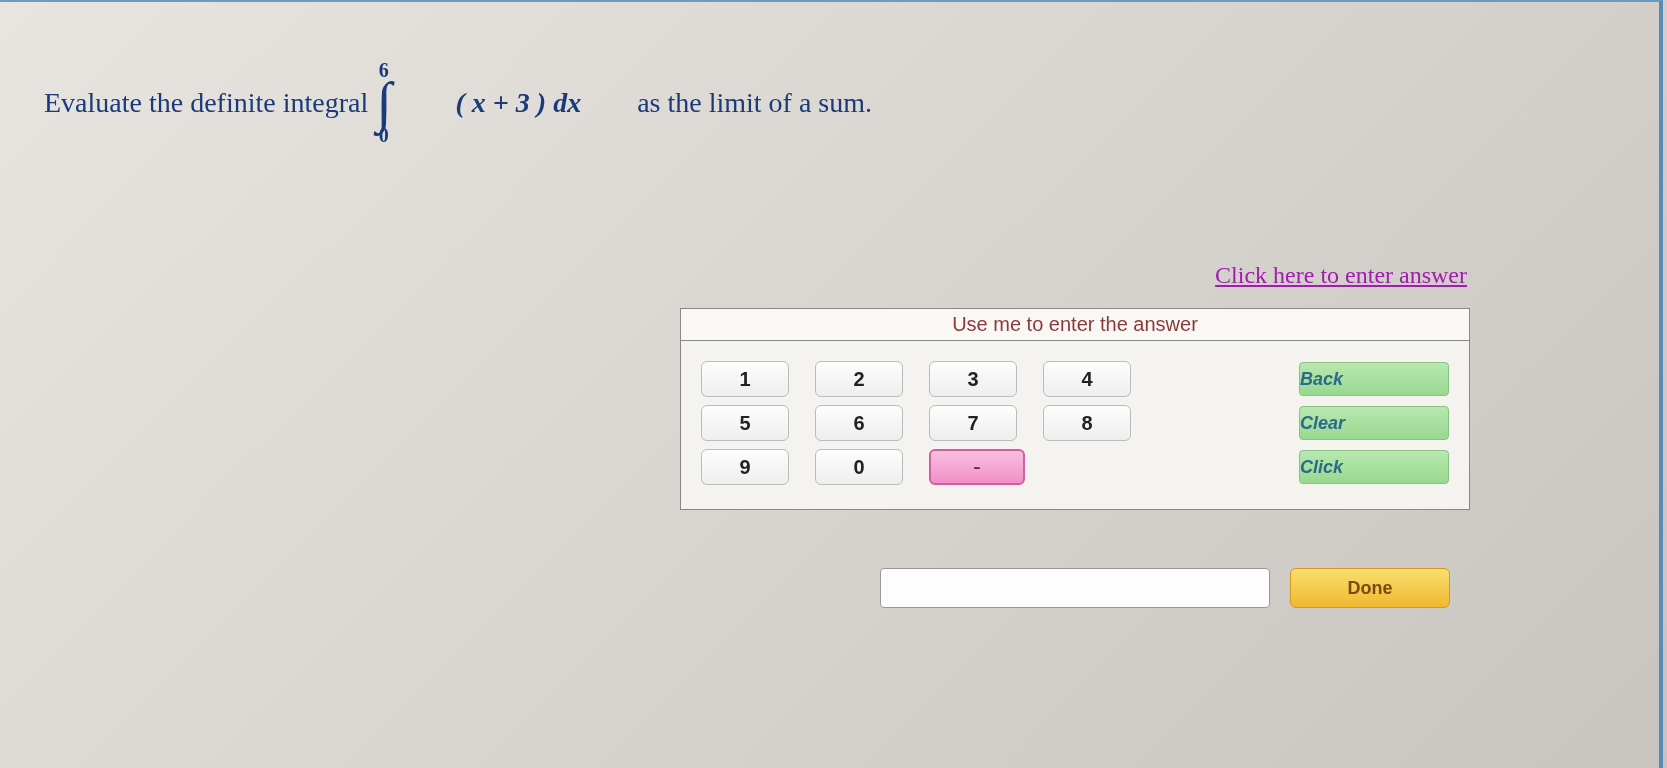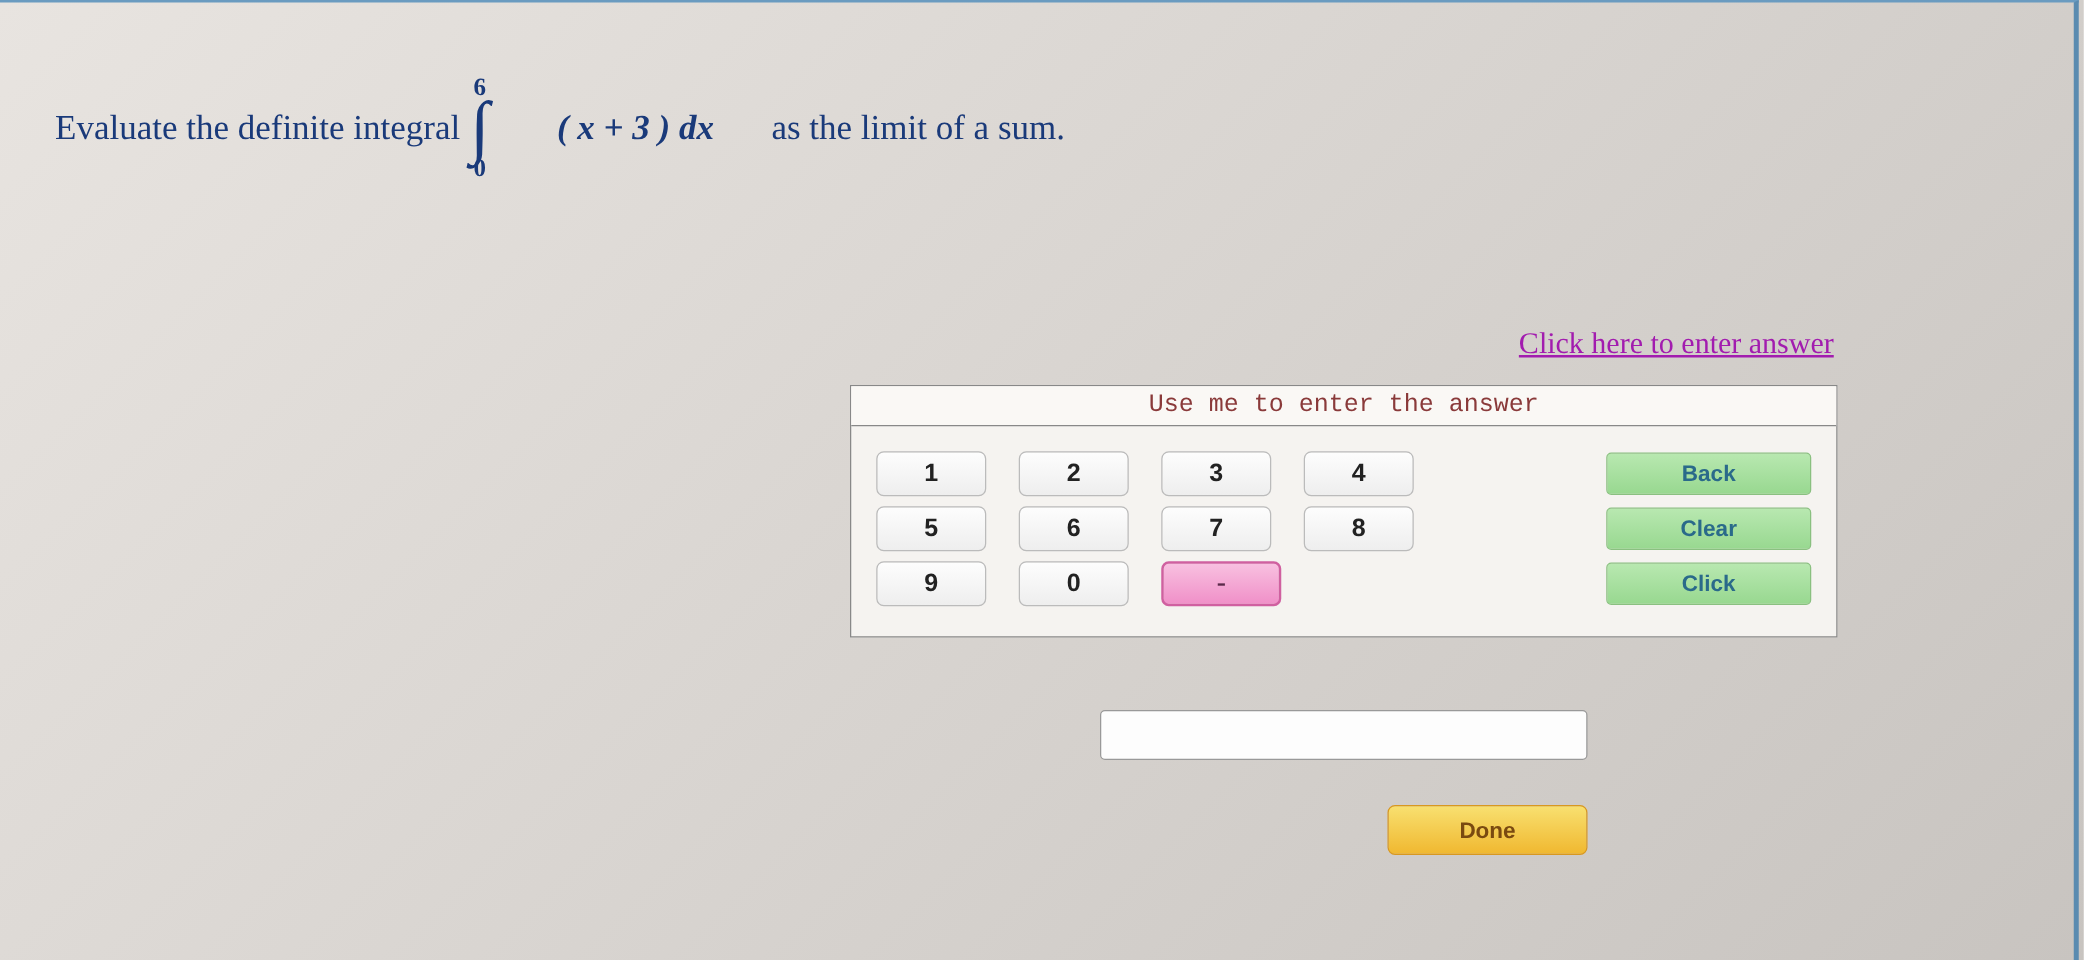--- a/index.html
+++ b/index.html
@@ -51,21 +51,21 @@
     color: #1a3a7a;
   }
   .integral-sign {
     font-size: 56px;
     line-height: 0.8;
     color: #1a3a7a;
   }
   .integrand {
     font-style: italic;
     font-weight: bold;
-    margin: 0 2px;
+    margin: 0 12px;
   }
   .enter-link-wrap {
     position: absolute;
     top: 262px;
     right: 200px;
     text-align: right;
   }
   .enter-link {
     color: #a21caf;
     font-size: 24px;
@@ -78,21 +78,21 @@
     top: 308px;
     left: 680px;
     width: 790px;
     border: 1px solid #888;
     background: #f5f3f0;
   }
   .keypad-header {
     text-align: center;
     color: #8a3a3a;
     font-size: 20px;
-    font-family: Liberation Mono, monospace;
+    font-family: Liberation Sans, sans-serif;
     border-bottom: 1px solid #888;
     padding: 4px 0;
     background: #faf8f5;
   }
   .keypad-body {
     padding: 12px 20px 16px 20px;
   }
   .keypad-row {
     display: flex;
     align-items: center;
@@ -125,41 +125,41 @@
     cursor: pointer;
     line-height: 30px;
     text-align: center;
   }
   .spacer-cell {
     width: 88px;
     height: 36px;
   }
   .action-btn {
     margin-left: auto;
-    width: 164px;
+    width: 150px;
     height: 34px;
     background: linear-gradient(#b8e8b0, #98d890);
     border: 1px solid #8ac080;
     border-radius: 4px;
     font-size: 18px;
     font-weight: bold;
     font-family: Arial, sans-serif;
     color: #2a6a8a;
     cursor: pointer;
-    text-align: center;
+    text-align: left;
     line-height: 32px;
+    font-style: italic;
   }
   .answer-row {
     position: absolute;
     top: 568px;
     left: 880px;
     display: flex;
-    align-items: flex-end;
-    gap: 36px;
-    flex-direction: column;
+    align-items: center;
+    gap: 20px;
   }
   .answer-input {
     width: 390px;
     height: 40px;
     border: 1px solid #999;
     border-radius: 4px;
     background: #fdfdfd;
     font-size: 18px;
     padding: 0 8px;
   }

